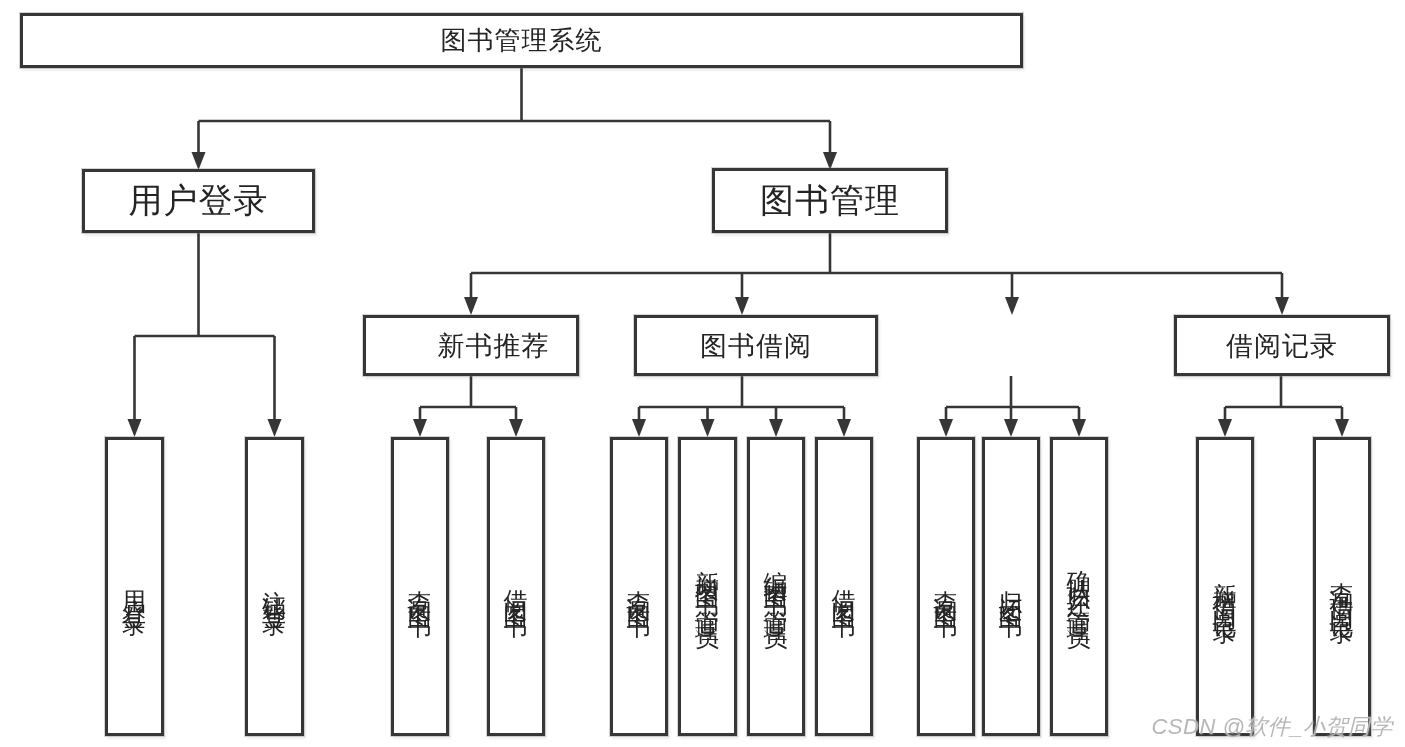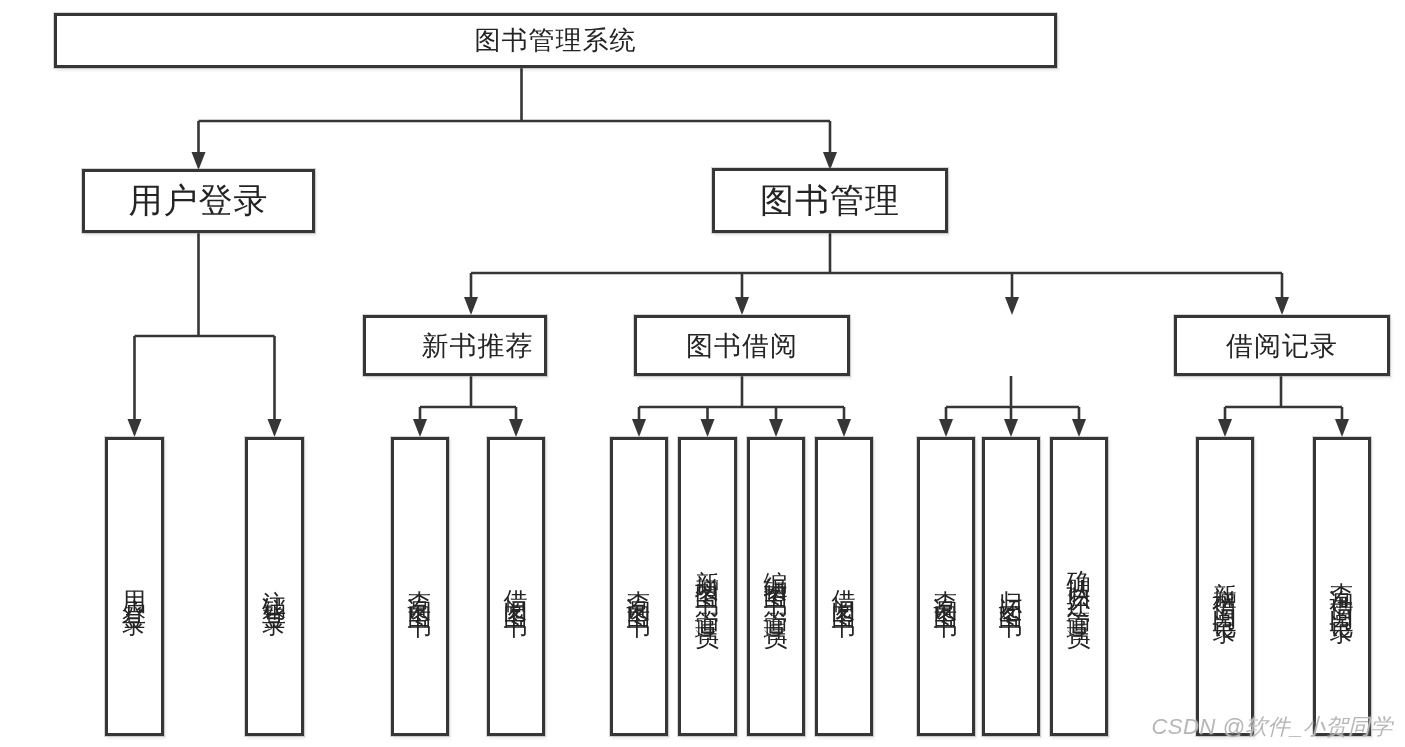--- a/index.html
+++ b/index.html
@@ -8,21 +8,21 @@
     position:relative;width:1405px;height:747px;background:#ffffff;overflow:hidden;
   }
   .wires{position:absolute;left:0;top:0;width:1405px;height:747px;pointer-events:none;}
   .node{
     position:absolute;box-sizing:border-box;background:#ffffff;
     border:3px solid #363636;color:#242424;
     display:flex;align-items:center;justify-content:center;
     box-shadow:0 0 0 1px rgba(145,145,145,.38), 2px 3px 2px rgba(0,0,0,.07);
     white-space:nowrap;
   }
-  .h-root{font-size:26px;letter-spacing:1px;margin-left:34px;}
+  .h-root{font-size:26px;letter-spacing:1px;}
   .h-l2{font-size:34px;letter-spacing:1px;}
   .h-l3{font-size:27px;letter-spacing:1px;}
   .v{
     writing-mode:vertical-rl;
     font-size:24px;letter-spacing:8px;line-height:1.05;
     white-space:normal;
   }
   .watermark{
     position:absolute;right:12px;top:712px;
     font-size:22px;letter-spacing:.5px;
@@ -74,22 +74,22 @@
       <polygon points="1218,419 1232,419 1225,437"></polygon>
       <polygon points="1335,419 1349,419 1342,437"></polygon>
     </g>
   </svg>
 
   <div class="node h-root" style="left:20px;top:13px;width:1003px;height:55px;">图书管理系统</div>
 
   <div class="node h-l2" style="left:82px;top:169px;width:233px;height:64px;">用户登录</div>
   <div class="node h-l2" style="left:712px;top:168px;width:236px;height:65px;">图书管理</div>
 
-  <div class="node h-l3" style="left:363px;top:315px;width:184px;height:61px;padding-left:45px;">新书推荐</div>
-  <div class="node h-l3" style="left:634px;top:315px;width:216px;height:61px;">图书借阅</div>
+  <div class="node h-l3" style="left:363px;top:315px;width:216px;height:61px;padding-left:45px;">新书推荐</div>
+  <div class="node h-l3" style="left:634px;top:315px;width:244px;height:61px;">图书借阅</div>
   <div class="node h-l3" style="left:1174px;top:315px;width:216px;height:61px;">借阅记录</div>
 
   <div class="node v" style="left:105px;top:437px;width:59px;height:299px;">用户登录</div>
   <div class="node v" style="left:245px;top:437px;width:59px;height:299px;">注销登录</div>
 
   <div class="node v" style="left:391px;top:437px;width:58px;height:299px;">查询图书</div>
   <div class="node v" style="left:487px;top:437px;width:58px;height:299px;">借阅图书</div>
 
   <div class="node v" style="left:610px;top:437px;width:58px;height:299px;">查询图书</div>
   <div class="node v" style="left:678px;top:437px;width:59px;height:299px;">新增图书（管理员）</div>

